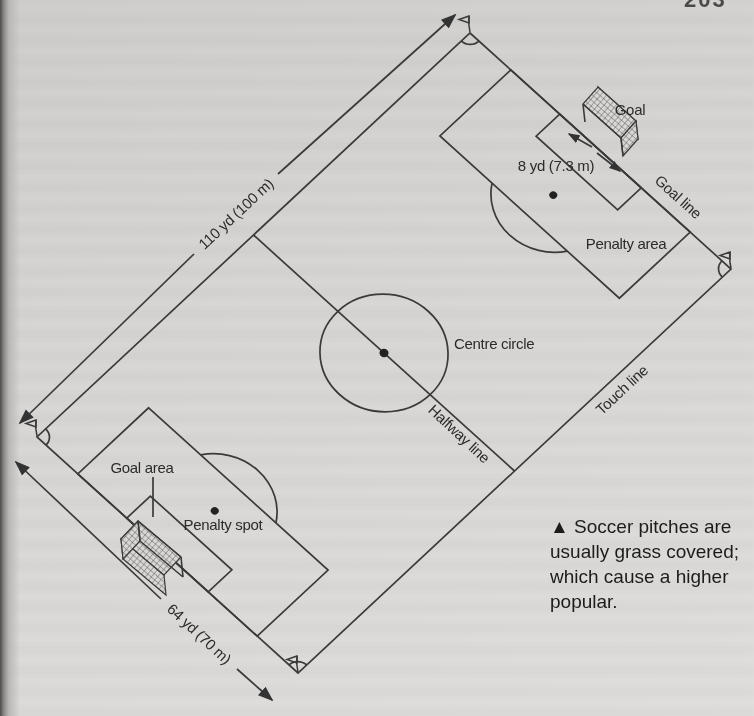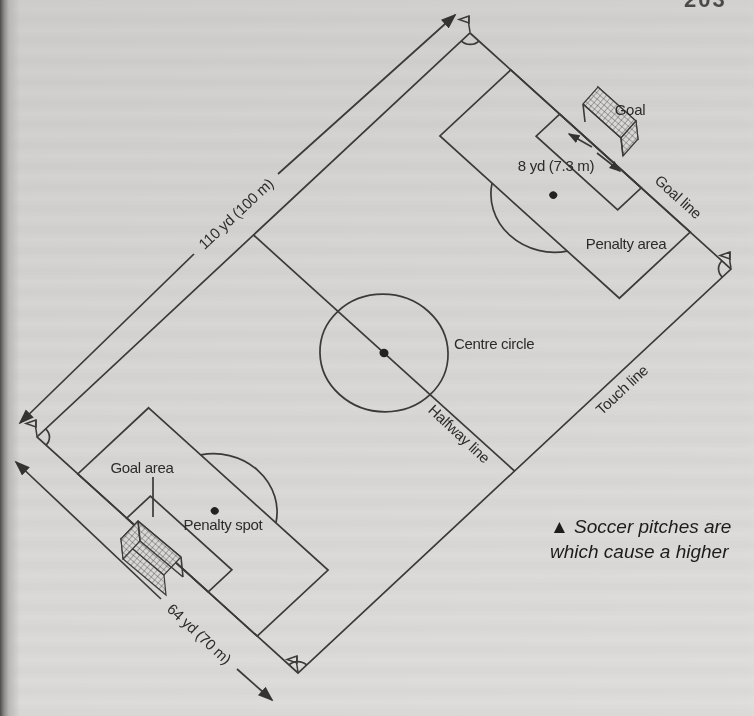--- a/index.html
+++ b/index.html
@@ -23,21 +23,21 @@
     position:absolute;left:684px;top:-13px;
     font-size:22px;letter-spacing:2px;color:#4a4a4a;font-weight:bold;
   }
   svg{position:absolute;left:0;top:0;}
   svg text{
     font-family:"Liberation Sans","DejaVu Sans",sans-serif;
     font-size:15px;fill:#2b2b2b;letter-spacing:-0.3px;
   }
   .caption{
     position:absolute;left:550px;top:514px;width:200px;
-    font-size:19px;line-height:25px;font-style:italic;color:#1c1c1c;
+    font-size:19px;line-height:25px;color:#1c1c1c;
   }
   .caption div{white-space:nowrap;}
 </style>
 </head>
 <body>
 
 <div class="bleed"></div>
 <div class="spine"></div>
 <div class="page-number">203</div>
 
@@ -118,14 +118,16 @@
   <text transform="translate(459,434) rotate(43)" x="0" y="5" text-anchor="middle">Halfway line</text>
   <text transform="translate(622,390) rotate(-43)" x="0" y="5" text-anchor="middle">Touch line</text>
   <text x="142" y="473" text-anchor="middle">Goal area</text>
   <text x="223" y="530" text-anchor="middle">Penalty spot</text>
   <text transform="translate(236,214) rotate(-43)" x="0" y="5" text-anchor="middle">110 yd (100 m)</text>
   <text transform="translate(199,634) rotate(43)" x="0" y="5" text-anchor="middle">64 yd (70 m)</text>
 </svg>
 
 <div class="caption">
   <div>▲ Soccer pitches are</div>
+  <div>usually grass covered;</div>
   <div>which cause a higher</div>
+  <div>popular.</div>
 </div>
 
 </body></html>

